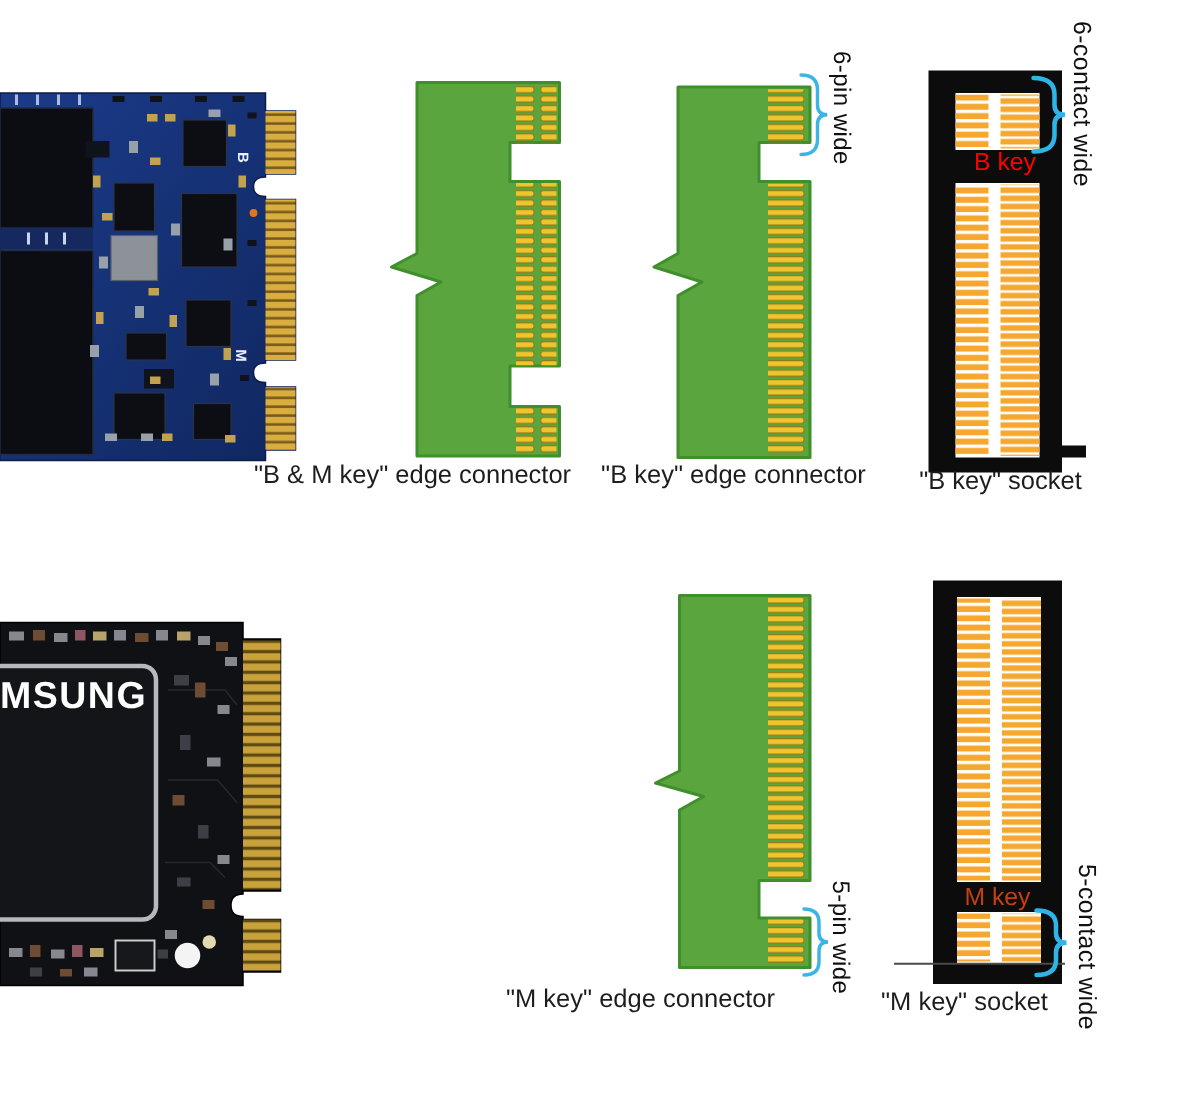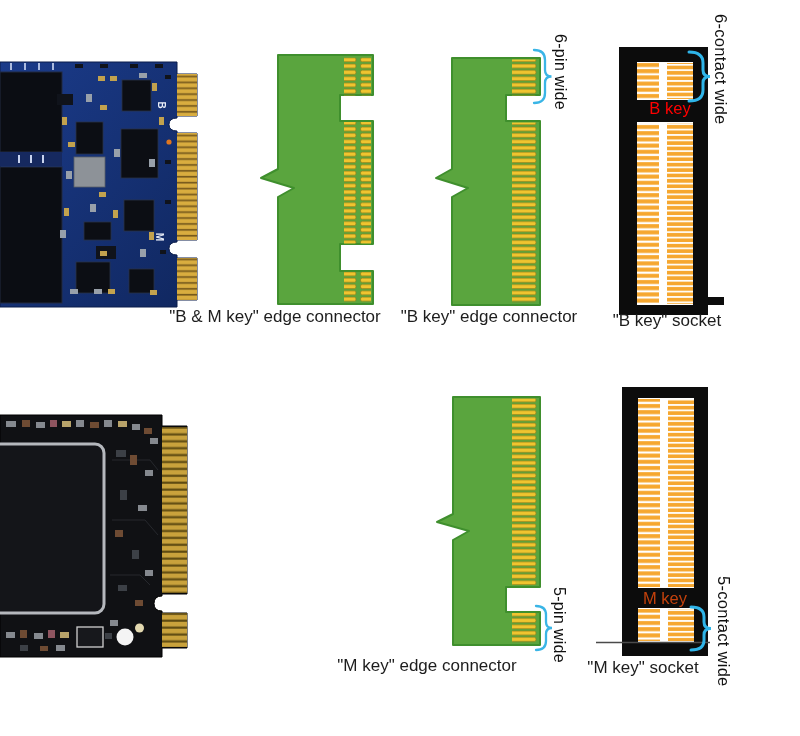--- a/index.html
+++ b/index.html
@@ -220,15 +220,16 @@
   <div class="caption" style="left:576px;top:658px;width:134px;">"M key" socket</div>
 
   <div class="vtext" style="left:551px;top:34px;">6-pin wide</div>
   <div class="vtext" style="left:711px;top:14px;font-size:16.5px;">6-contact wide</div>
   <div class="vtext" style="left:550px;top:587px;">5-pin wide</div>
   <div class="vtext" style="left:714px;top:576px;font-size:16.5px;">5-contact wide</div>
 
   <div class="keylabel bkey" style="left:619px;top:99px;width:102px;">B key</div>
   <div class="keylabel mkey" style="left:622px;top:589px;width:86px;">M key</div>
 
+  <div class="brand">MSUNG</div>
   <div class="pcbletter" style="left:157px;top:100px;">B</div>
   <div class="pcbletter" style="left:155px;top:232px;">M</div>
 </div>
 
 </body></html>

